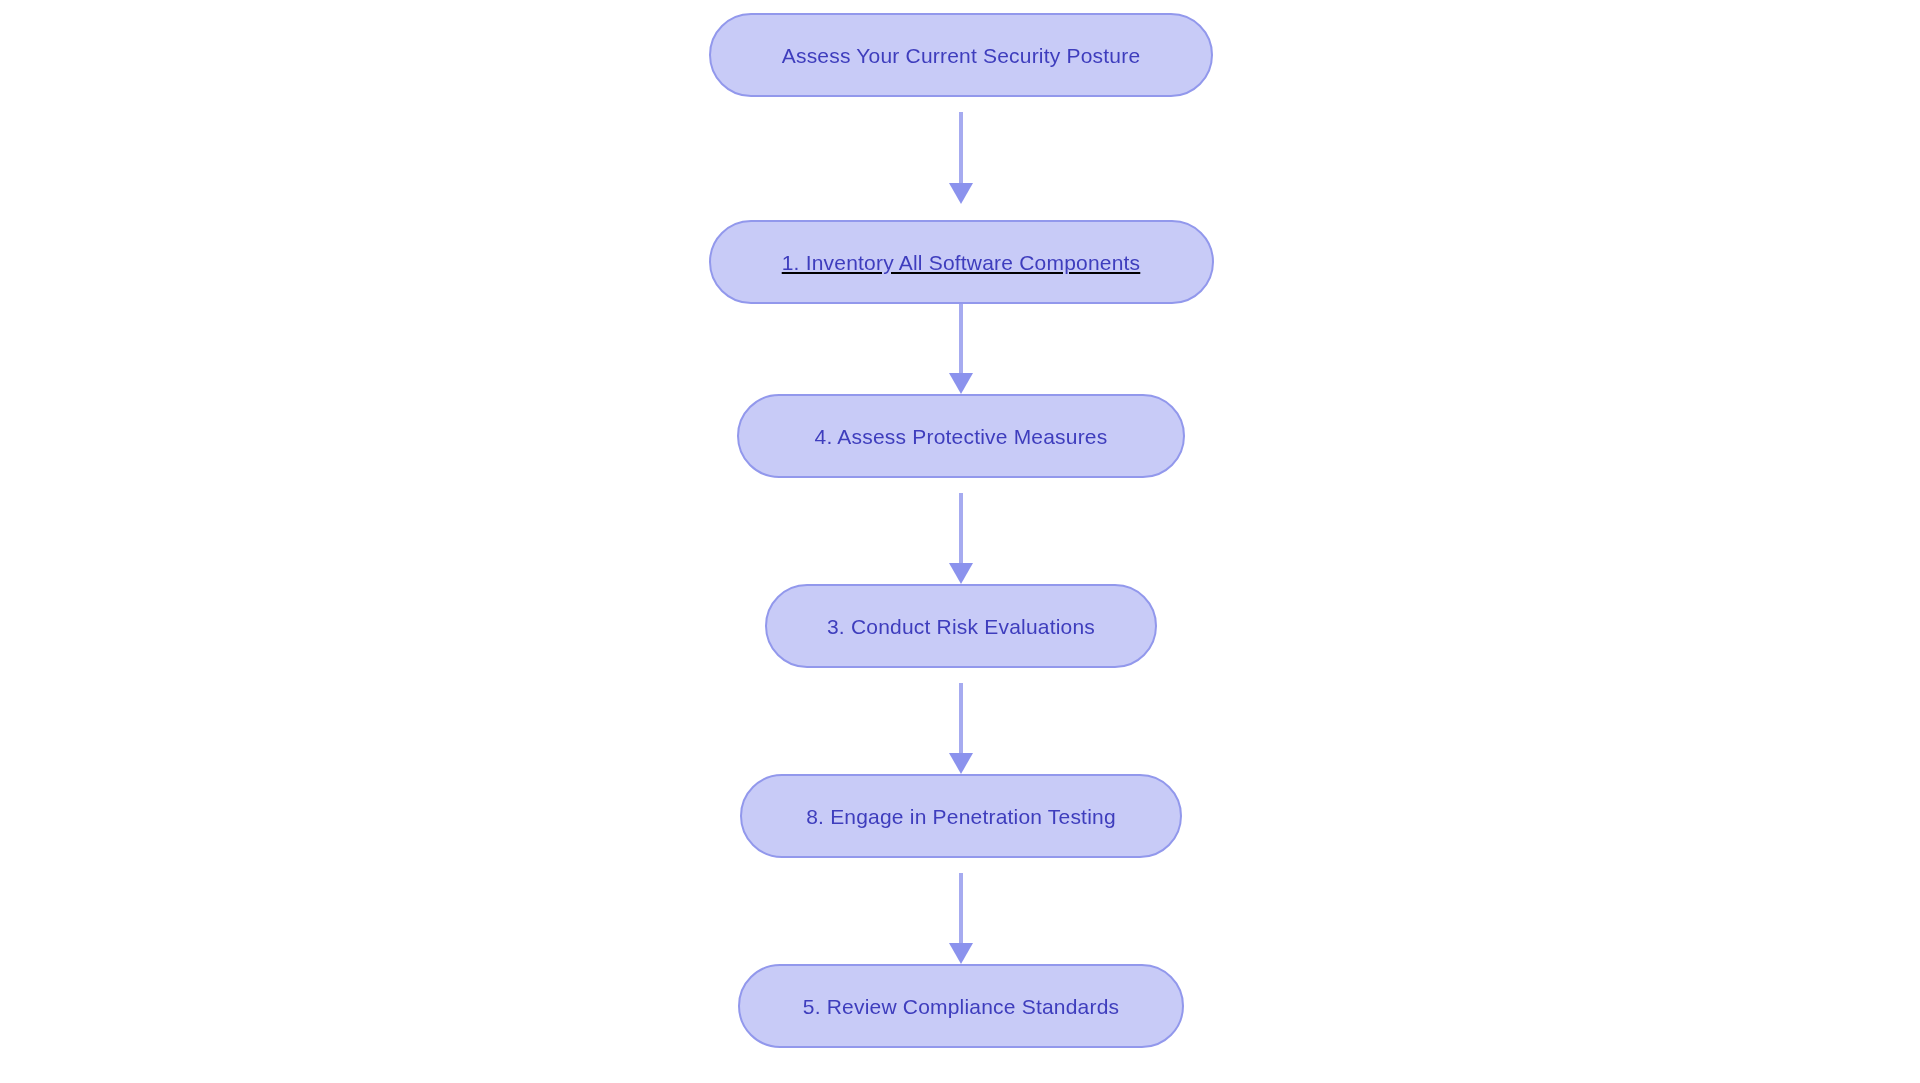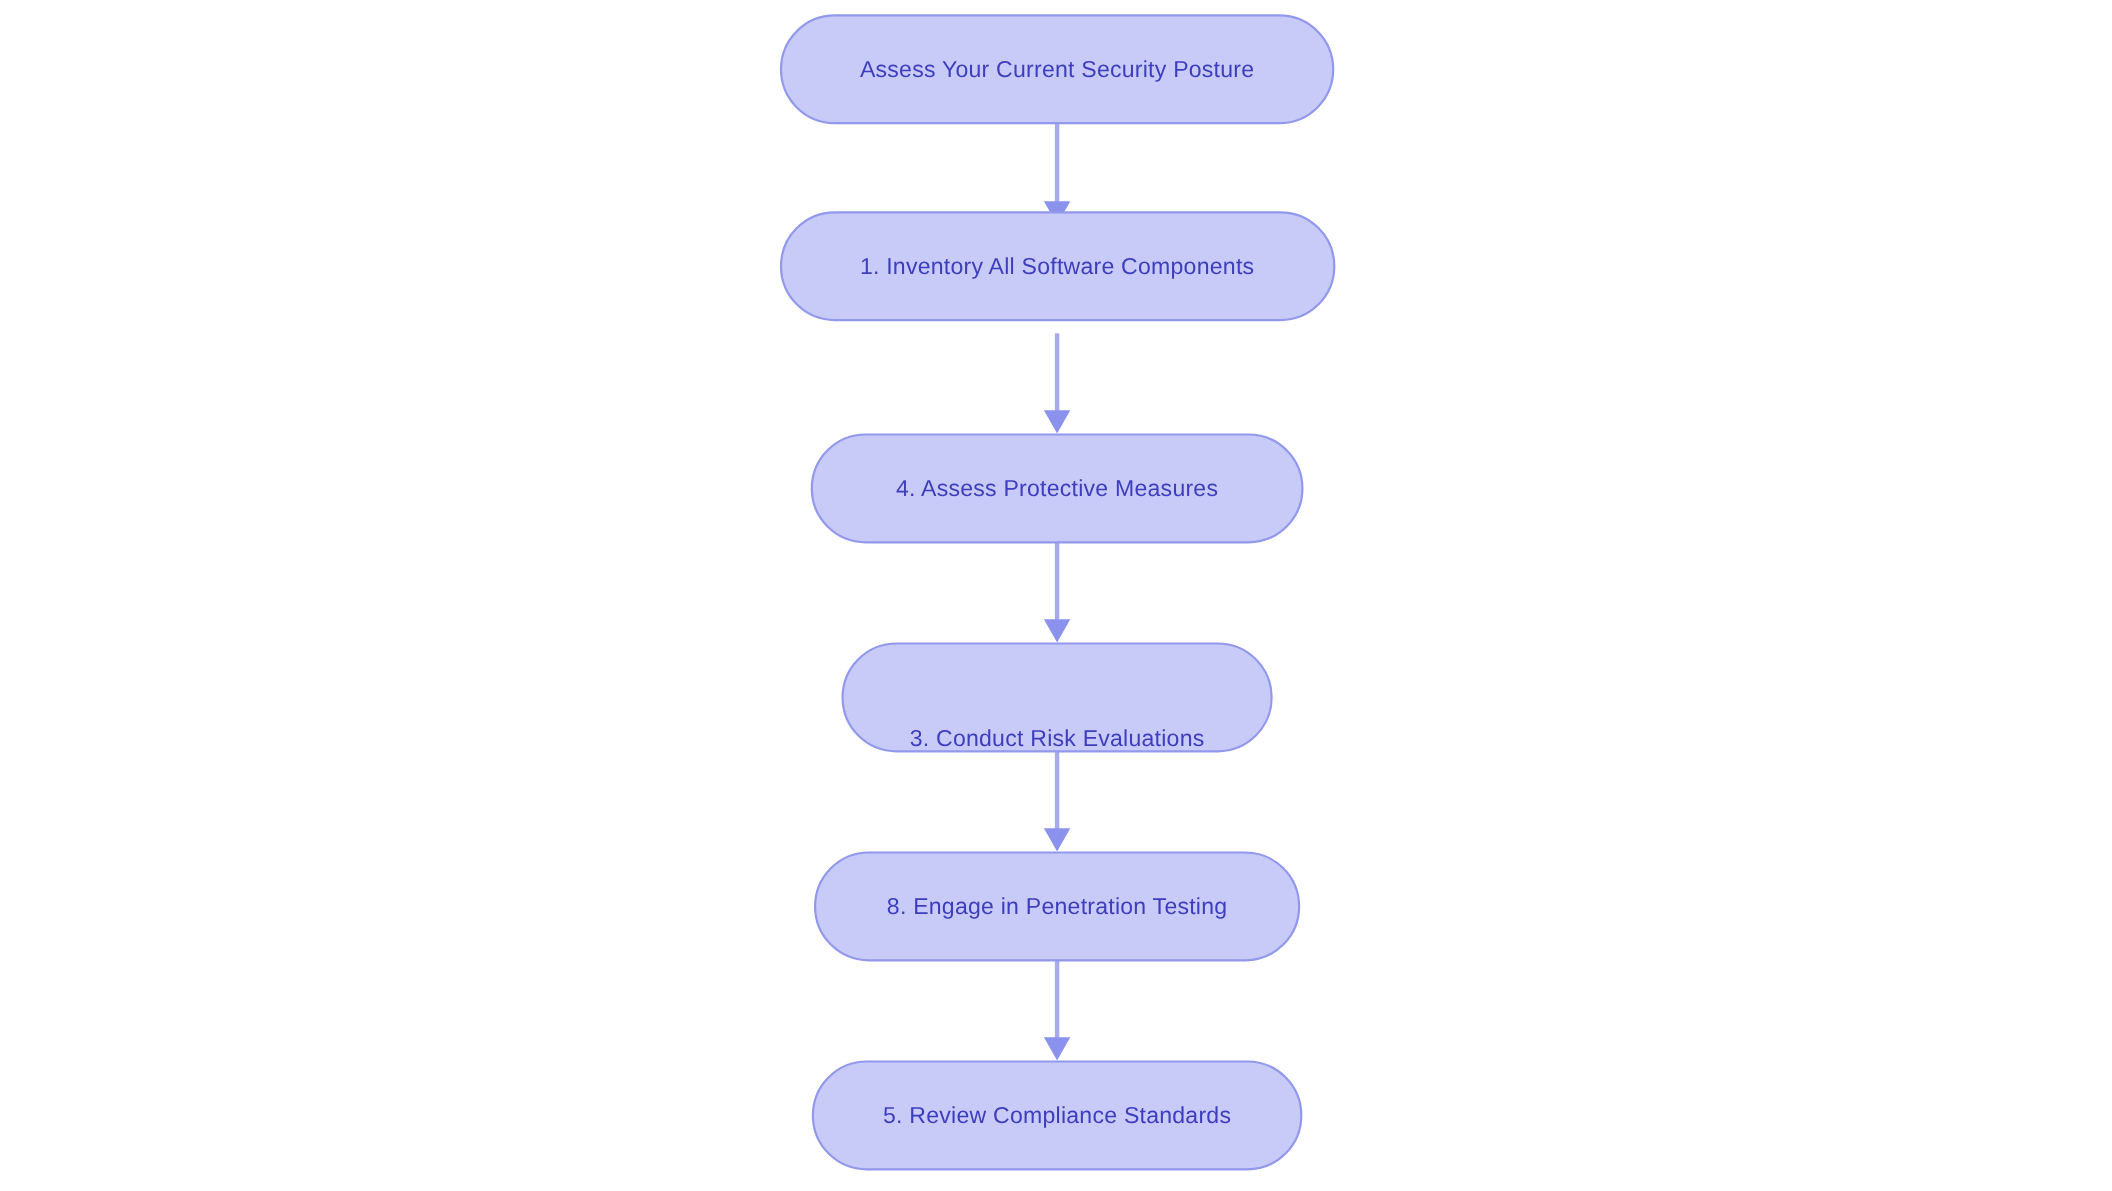--- a/index.html
+++ b/index.html
@@ -11,21 +11,21 @@
     position: relative;
     width: 1920px;
     height: 1083px;
     background: #ffffff;
     overflow: hidden;
     font-family: "Liberation Sans", sans-serif;
   }
   .node {
     position: absolute;
     box-sizing: border-box;
-    height: 100px;
+    height: 84px;
     border-radius: 50px;
     border: 2px solid var(--node-border, #9298ec);
     background: var(--node-fill, #c8cbf7);
     display: flex;
     align-items: center;
     justify-content: center;
   }
   .node-label {
     font-size: 21px;
     line-height: 1;
@@ -74,29 +74,29 @@
 
     <div>
       <div class="arrow-line" style="left: 959px; top: 873px; height: 72px;"></div>
       <div class="arrow-head" style="left: 949px; top: 943px;"></div>
     </div>
 
     <div class="node" style="width: 504px; left: 709px; top: 13px;">
       <span class="node-label">Assess Your Current Security Posture</span>
     </div>
 
-    <div class="node" style="width: 505px; left: 708.5px; top: 192px;">
+    <div class="node" style="width: 505px; left: 708.5px; top: 220px; text-decoration: underline;">
       <span class="node-label">1. Inventory All Software Components</span>
     </div>
 
     <div class="node" style="width: 448px; left: 737px; top: 394px;">
       <span class="node-label">4. Assess Protective Measures</span>
     </div>
 
-    <div class="node" style="width: 392px; left: 765px; top: 584px; align-items: flex-end;">
+    <div class="node" style="width: 392px; left: 765px; top: 584px;">
       <span class="node-label">3. Conduct Risk Evaluations</span>
     </div>
 
     <div class="node" style="width: 442px; left: 740px; top: 774px;">
       <span class="node-label">8. Engage in Penetration Testing</span>
     </div>
 
     <div class="node" style="width: 446px; left: 738px; top: 964px;">
       <span class="node-label">5. Review Compliance Standards</span>
     </div>

